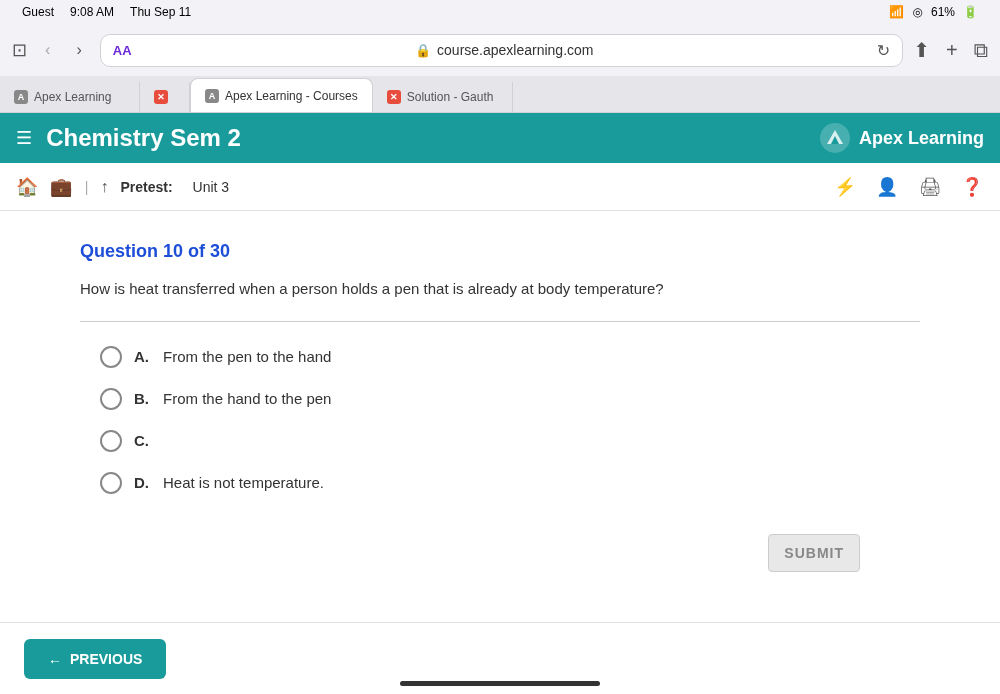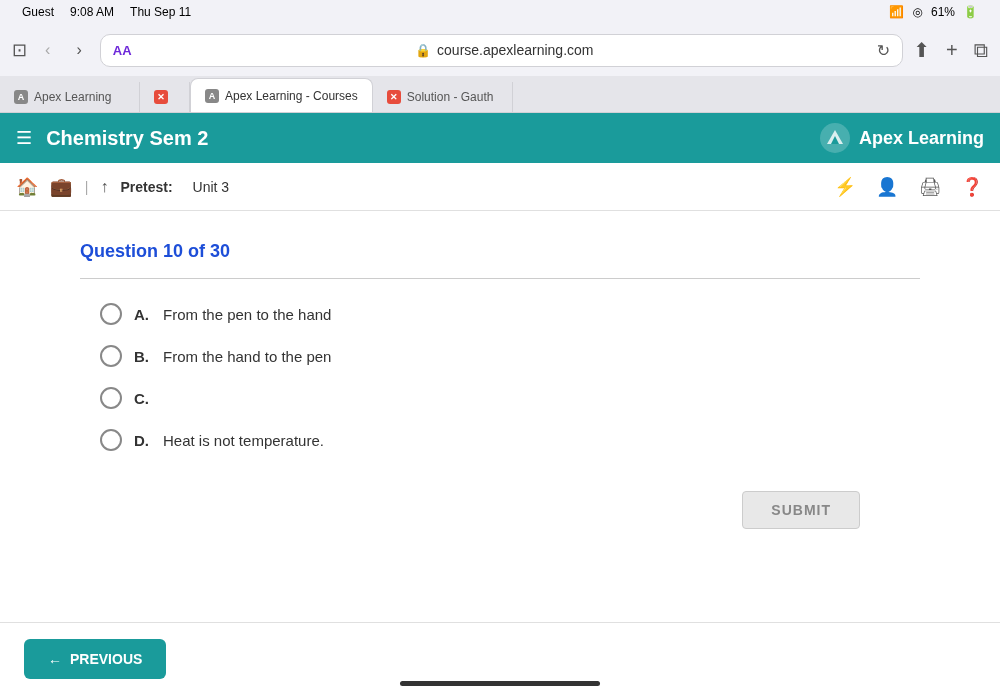--- a/index.html
+++ b/index.html
@@ -46,21 +46,21 @@
       height: 34px; color: #333;
     }
 
     
     .app-header {
       background: #1a9b9b; display: flex; align-items: center; justify-content: space-between;
       padding: 0 16px; height: 50px;
     }
     .app-header-left { display: flex; align-items: center; gap: 14px; }
     .menu-icon { color: white; font-size: 18px; cursor: pointer; }
-    .app-title { color: white; font-size: 20px; font-weight: 600; }
+    .app-title { color: white; font-size: 24px; font-weight: 600; }
     .apex-logo { display: flex; align-items: center; gap: 8px; color: white; font-size: 18px; font-weight: 700; }
     .apex-logo-icon { width: 32px; height: 32px; }
 
     
     .breadcrumb-bar {
       display: flex; align-items: center; justify-content: space-between;
       padding: 8px 16px; border-bottom: 1px solid #e0e0e0; background: #fff; height: 48px;
     }
     .breadcrumb-left { display: flex; align-items: center; gap: 12px; }
     .breadcrumb-icon { color: #555; font-size: 18px; cursor: pointer; }
@@ -83,21 +83,21 @@
     .option-radio {
       width: 22px; height: 22px; border-radius: 50%; border: 2px solid #888;
       background: #fff; display: flex; align-items: center; justify-content: center;
       cursor: pointer; flex-shrink: 0;
     }
     .option-label { font-weight: 700; margin-right: 2px; }
 
     .submit-area { display: flex; justify-content: flex-end; margin-top: 40px; padding-right: 60px; }
     .submit-btn {
       background: #e8e8e8; color: #888; border: 1px solid #ccc;
-      padding: 10px 28px; font-size: 14px; font-weight: 600; letter-spacing: 1px;
+      padding: 10px 15px; font-size: 14px; font-weight: 600; letter-spacing: 1px;
       border-radius: 4px; cursor: pointer; text-transform: uppercase;
     }
 
     
     .bottom-nav {
       position: absolute; bottom: 0; left: 0; right: 0;
       background: #fff; border-top: 1px solid #e0e0e0;
       display: flex; align-items: center; padding: 16px 24px; height: 72px;
     }
     .prev-btn {
@@ -199,20 +199,21 @@
   <div class="breadcrumb-right">
     <span class="breadcrumb-action">⚡</span>
     <span class="breadcrumb-action">👤</span>
     <span class="breadcrumb-action">🖨</span>
     <span class="breadcrumb-action">❓</span>
   </div>
 </div>
 
 <div class="main-content">
   <div class="question-header">Question 10 of 30</div>
+  <div class="question-text">How is heat transferred when a person holds a pen that is already at body temperature?</div>
   <hr class="question-divider">
 
   <ul class="options-list">
     <li class="option-item">
       <div class="option-radio"></div>
       <span class="option-label">A.</span>
       <span>From the pen to the hand</span>
     </li>
     <li class="option-item">
       <div class="option-radio"></div>

